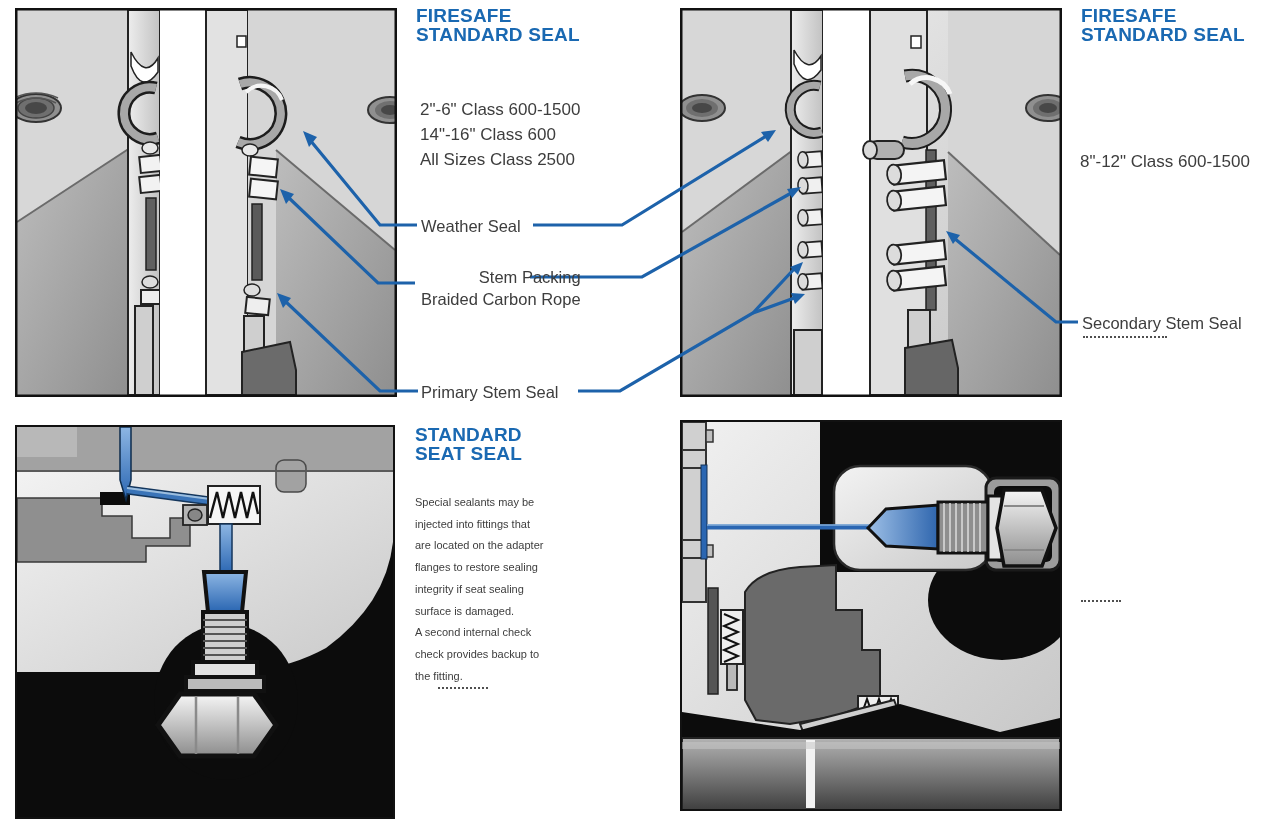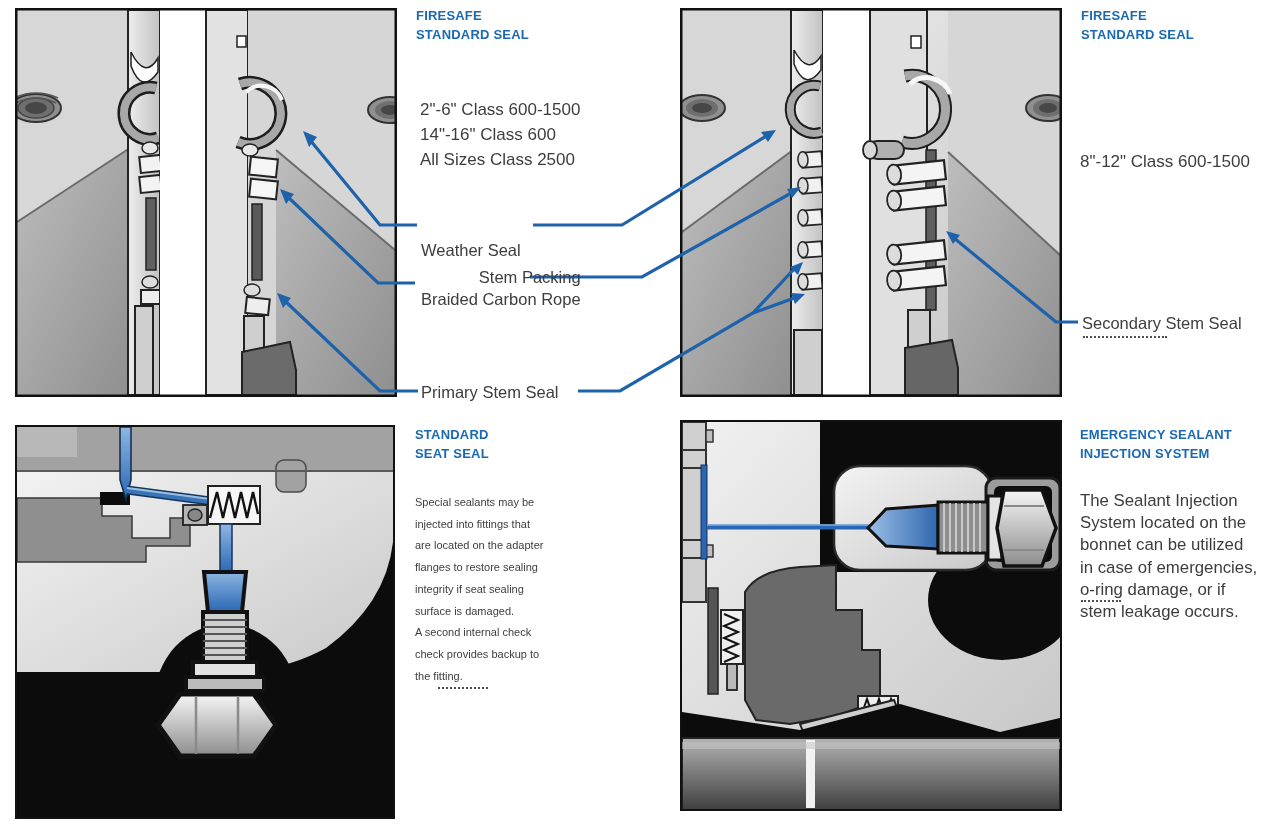--- a/index.html
+++ b/index.html
@@ -2,21 +2,21 @@
 <html><head>
 <meta charset="utf-8">
 <style>
   html,body{margin:0;padding:0;background:#ffffff;}
   #canvas{
     position:relative;width:1280px;height:835px;background:#ffffff;
     font-family:"Liberation Sans","DejaVu Sans",sans-serif;overflow:hidden;
   }
   .art{position:absolute;left:0;top:0;}
   .txt{position:absolute;color:#3d3d3d;}
-  .heading{color:#1a69b2;font-weight:bold;font-size:13px;line-height:19px;letter-spacing:.2px;}
+  .heading{color:#1a69b2;font-weight:bold;font-size:19px;line-height:19px;letter-spacing:.2px;}
   .spec{font-size:17px;line-height:25px;}
   .lbl{font-size:16.5px;line-height:22px;white-space:nowrap;}
   .body-par{font-size:11px;line-height:21.7px;white-space:nowrap;}
   .body-par2{font-size:16.8px;line-height:22.2px;white-space:nowrap;}
   .dots{position:absolute;height:0;border-top:2px dotted #4f4f4f;}
 </style>
 </head>
 <body>
 
 <div id="canvas">
@@ -371,21 +371,21 @@
 
   <div class="txt heading" style="left:416px;top:6px;">
     <div>FIRESAFE</div>
     <div>STANDARD SEAL</div>
   </div>
   <div class="txt spec" style="left:420px;top:97px;">
     <div>2"-6" Class 600-1500</div>
     <div>14"-16" Class 600</div>
     <div>All Sizes Class 2500</div>
   </div>
-  <div class="txt lbl" style="left:421px;top:215px;margin-top:24px;">Weather Seal</div>
+  <div class="txt lbl" style="left:421px;top:215px;">Weather Seal</div>
   <div class="txt lbl" style="left:421px;top:266px;text-align:right;">
     <div>Stem Packing</div>
     <div>Braided Carbon Rope</div>
   </div>
   <div class="txt lbl" style="left:421px;top:381px;">Primary Stem Seal</div>
 
   <div class="txt heading" style="left:1081px;top:6px;">
     <div>FIRESAFE</div>
     <div>STANDARD SEAL</div>
   </div>
@@ -403,27 +403,15 @@
     <div>are located on the adapter</div>
     <div>flanges to restore sealing</div>
     <div>integrity if seat sealing</div>
     <div>surface is damaged.</div>
     <div>A second internal check</div>
     <div>check provides backup to</div>
     <div>the fitting.</div>
   </div>
   <div class="dots" style="left:438px;top:687px;width:50px;"></div>
 
-  <div class="txt heading" style="left:1080px;top:425px;">
-    <div>EMERGENCY SEALANT</div>
-    <div>INJECTION SYSTEM</div>
-  </div>
-  <div class="txt body-par2" style="left:1080px;top:490px;">
-    <div>The Sealant Injection</div>
-    <div>System located on the</div>
-    <div>bonnet can be utilized</div>
-    <div>in case of emergencies,</div>
-    <div>o-ring damage, or if</div>
-    <div>stem leakage occurs.</div>
-  </div>
   <div class="dots" style="left:1081px;top:600px;width:40px;"></div>
 
 </div>
 
 </body></html>

